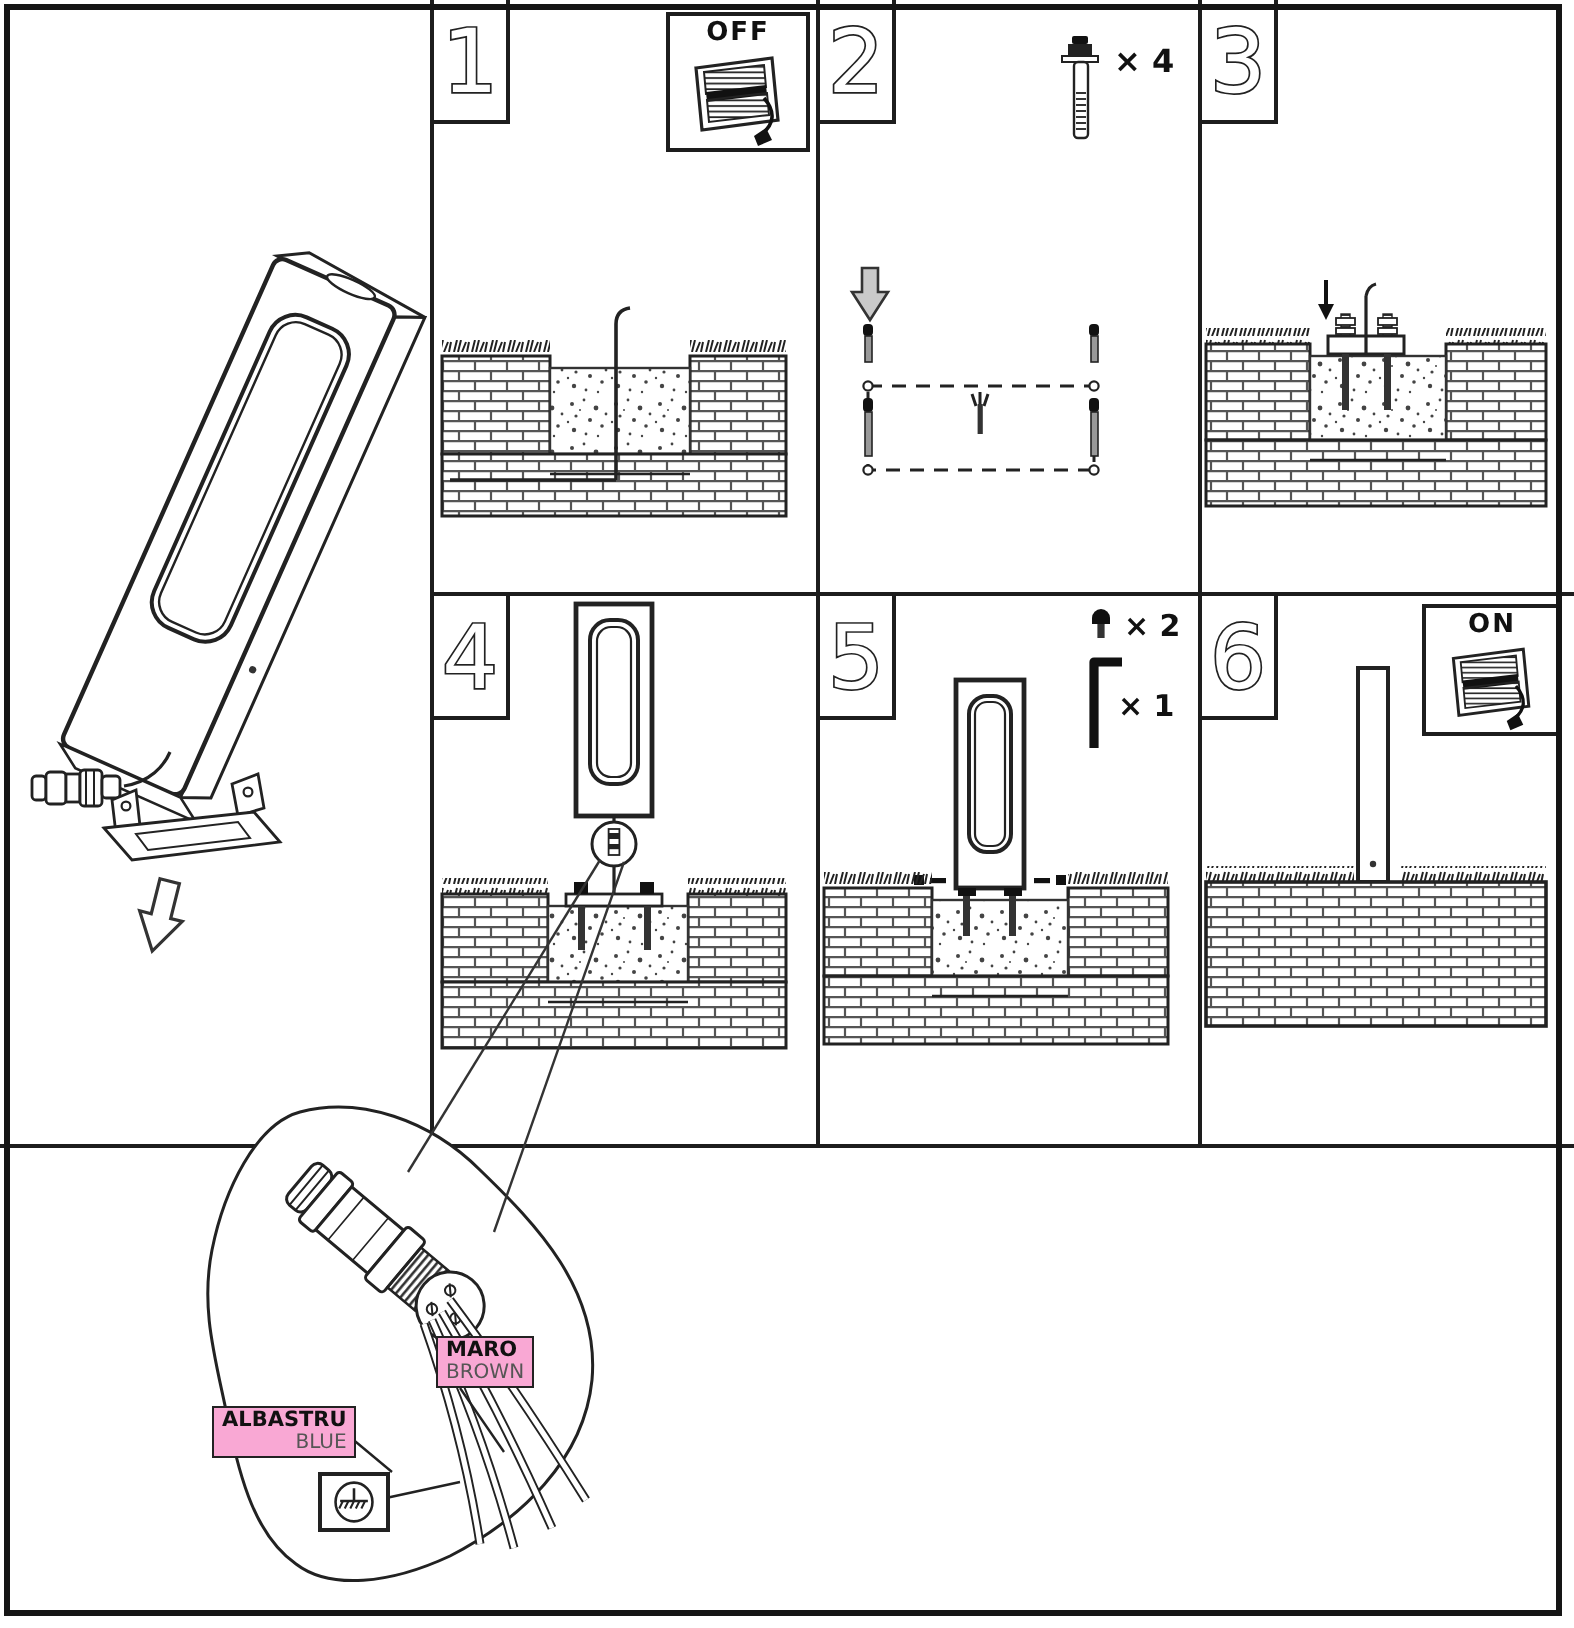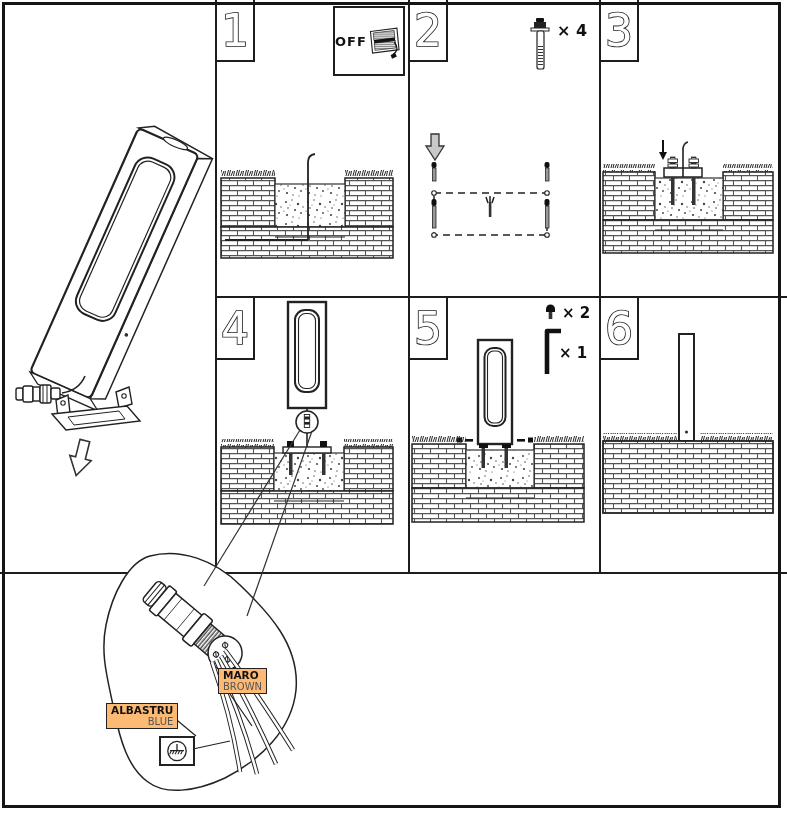--- a/index.html
+++ b/index.html
@@ -7,24 +7,24 @@
         font-family:"DejaVu Sans",sans-serif;color:#111;overflow:hidden;}
   .frame{position:absolute;left:2px;top:2px;width:779px;height:806px;
          border:3px solid #151515;box-sizing:border-box;pointer-events:none;}
   .gridline{position:absolute;background:#1d1d1d;}
   .panel{position:absolute;}
   .badge{position:absolute;left:0;top:0;width:36px;height:60px;border-right:2px solid #1d1d1d;
          border-bottom:2px solid #1d1d1d;background:#fff;display:flex;align-items:center;justify-content:center;}
   .digit{font-family:"DejaVu Sans",sans-serif;font-size:44px;fill:#fff;stroke:#222;
          stroke-width:1.7;paint-order:stroke;}
   .switchbox{position:absolute;border:2px solid #1d1d1d;background:#fff;
-             display:flex;flex-direction:row;align-items:center;padding-top:2px;box-sizing:border-box;}
+             display:flex;flex-direction:column;align-items:center;padding-top:2px;box-sizing:border-box;}
   .switchlabel{font-size:13px;font-weight:bold;letter-spacing:1px;line-height:14px;}
   .qty{position:absolute;font-size:16px;font-weight:bold;white-space:nowrap;}
-  .wirelabel{position:absolute;border:1.5px solid #222;background:#fdba74;padding:1px 4px;line-height:11px;}
+  .wirelabel{position:absolute;border:1.5px solid #222;background:#f9a8d4;padding:1px 4px;line-height:11px;}
   .wirelabel .l1{font-weight:bold;font-size:10.5px;display:block;}
   .wirelabel .l2{font-size:10px;color:#555;display:block;text-align:right;}
   .groundbox{position:absolute;border:2px solid #222;background:#fff;width:32px;height:26px;
              display:flex;align-items:center;justify-content:center;}
   svg{display:block;}
   .overlay{position:absolute;left:0;top:0;pointer-events:none;}
 </style>
 </head>
 <body>
 
@@ -310,20 +310,26 @@
         <rect x="92" y="146" width="9" height="4" fill="#111"></rect>
           <rect x="94.5" y="150" width="3.5" height="20" fill="#333"></rect>
       </g>
     </svg>
   </div>
 
   <div class="panel" style="left:601px;top:298px;width:186px;height:274px;">
     <div class="badge">
       <svg width="34" height="58" viewBox="0 0 34 58">
           <text x="17" y="45" text-anchor="middle" class="digit">6</text>
+        </svg>
+    </div>
+    <div class="switchbox" style="left:110px;top:4px;width:70px;height:66px;">
+      <span class="switchlabel">ON</span>
+      <svg width="50" height="48" viewBox="0 0 52 50">
+          <use href="#switch-glyph"></use>
         </svg>
     </div>
     <svg width="186" height="274" viewBox="0 0 186 274">
       <rect x="78" y="36" width="15" height="107" fill="#fff" stroke="#222" stroke-width="2"></rect>
       <circle cx="85.5" cy="134" r="1.6" fill="#333"></circle>
       <rect x="2" y="135" width="74" height="8" fill="url(#grass)"></rect>
       <rect x="99" y="135" width="73" height="8" fill="url(#grass)"></rect>
       <rect x="2" y="143" width="170" height="72" fill="url(#brick)" stroke="#222" stroke-width="1.8"></rect>
     </svg>
   </div>

